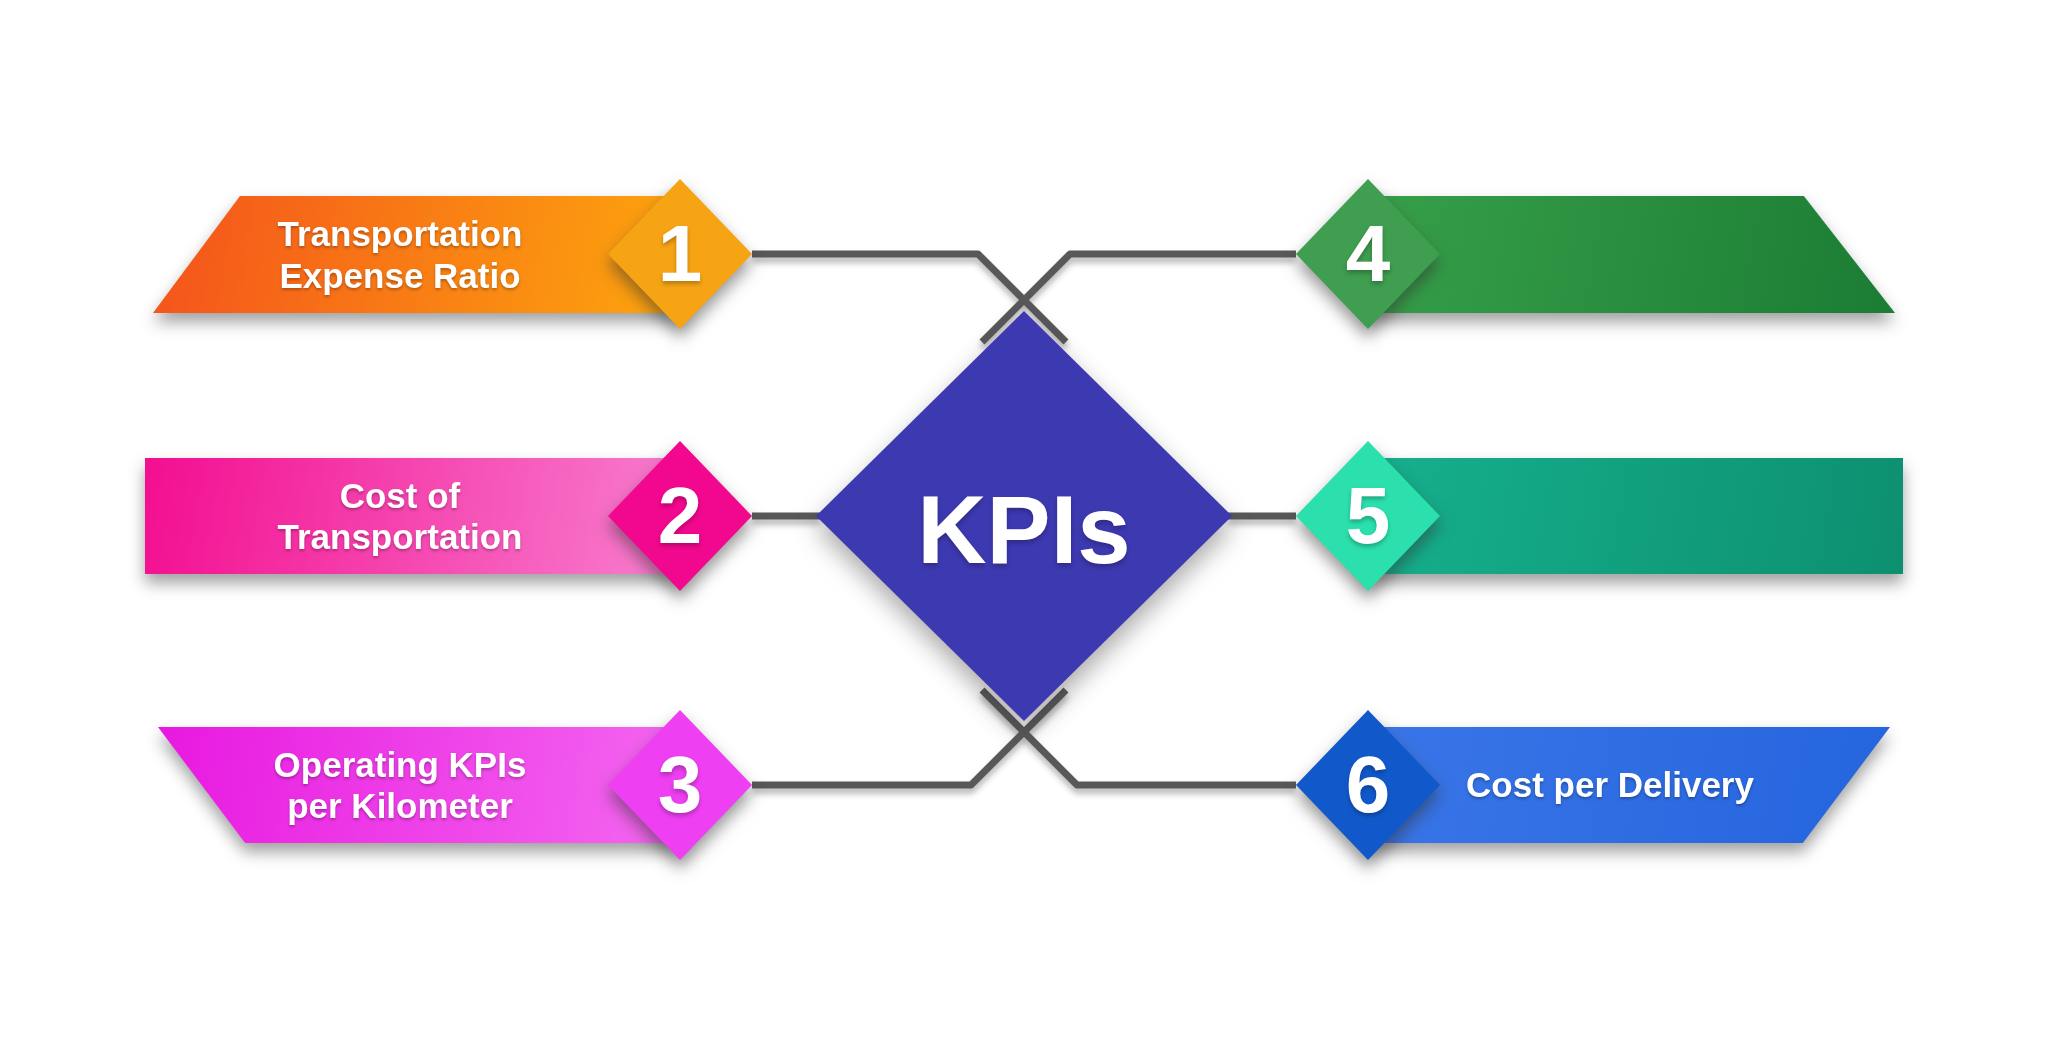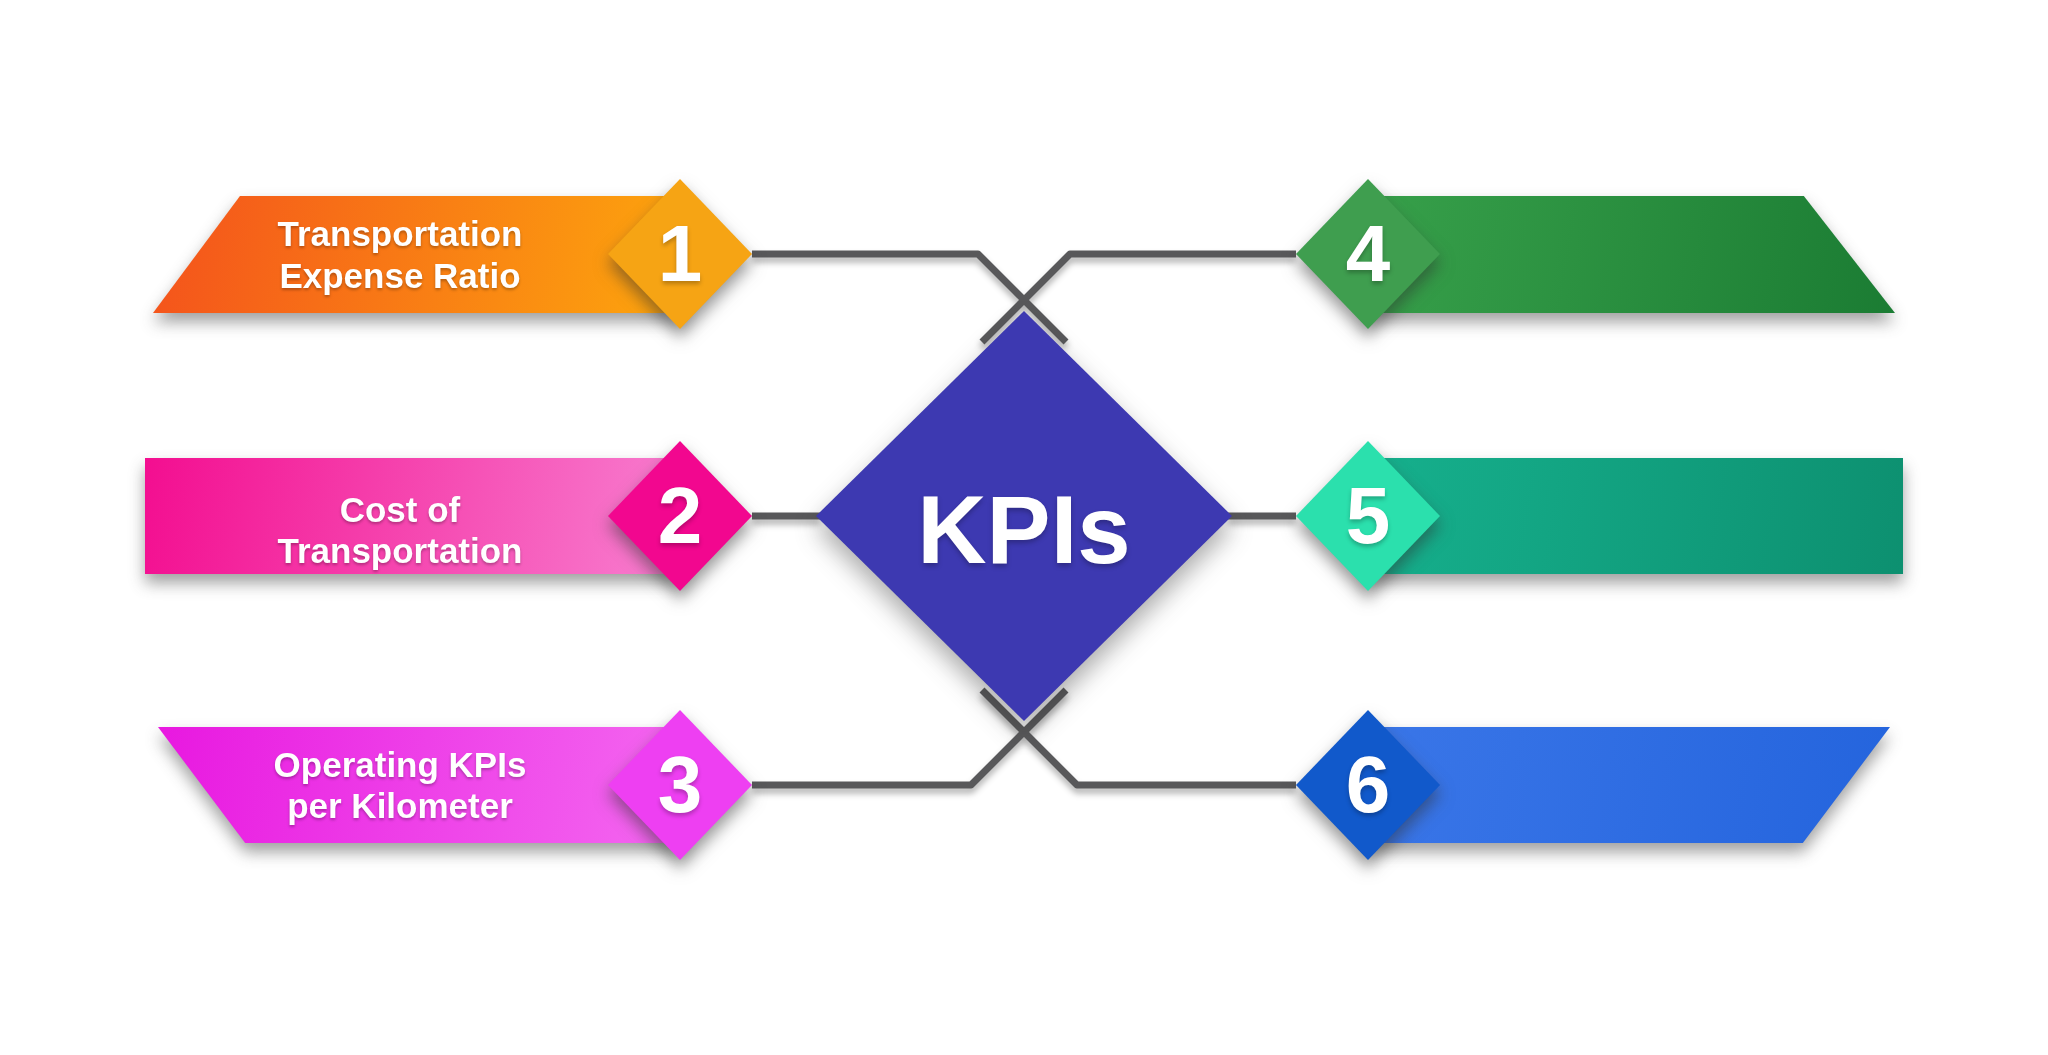--- a/index.html
+++ b/index.html
@@ -42,21 +42,21 @@
   .center-diamond{width:100%;height:100%;clip-path:polygon(50% 0,100% 50%,50% 100%,0 50%);
     display:flex;align-items:center;justify-content:center;}
   .center-diamond .kpi-text{font-size:96px;font-weight:700;color:#fff;line-height:1;
     text-shadow:0 3px 5px rgba(0,0,0,.25);margin-top:27px;}
 
   
   .label{position:absolute;z-index:4;height:117px;display:flex;align-items:center;justify-content:center;
     color:#fff;font-weight:700;font-size:35px;line-height:1.18;text-align:center;
     white-space:pre-line;text-shadow:0 2px 3px rgba(0,0,0,.28);}
   .pos-l1{left:160px;top:196px;width:480px;}
-  .pos-l2{left:160px;top:472px;width:480px;height:116px;}
+  .pos-l2{left:160px;top:458px;width:480px;height:116px;}
   .pos-l3{left:160px;top:727px;width:480px;height:116px;}
   .pos-l4{left:1400px;top:196px;width:420px;}
   .pos-l5{left:1400px;top:458px;width:420px;height:116px;}
   .pos-l6{left:1400px;top:727px;width:420px;height:116px;}
 </style>
 </head>
 <body>
 
 <div class="stage">
 
@@ -126,14 +126,15 @@
       <span class="kpi-text">KPIs</span>
     </div>
   </div>
 
   <div class="label pos-l1">Transportation
 Expense Ratio</div>
   <div class="label pos-l2">Cost of
 Transportation</div>
   <div class="label pos-l3">Operating KPIs
 per Kilometer</div>
+  <div class="label pos-l6">Cost per Delivery</div>
 
 </div>
 
 </body></html>

